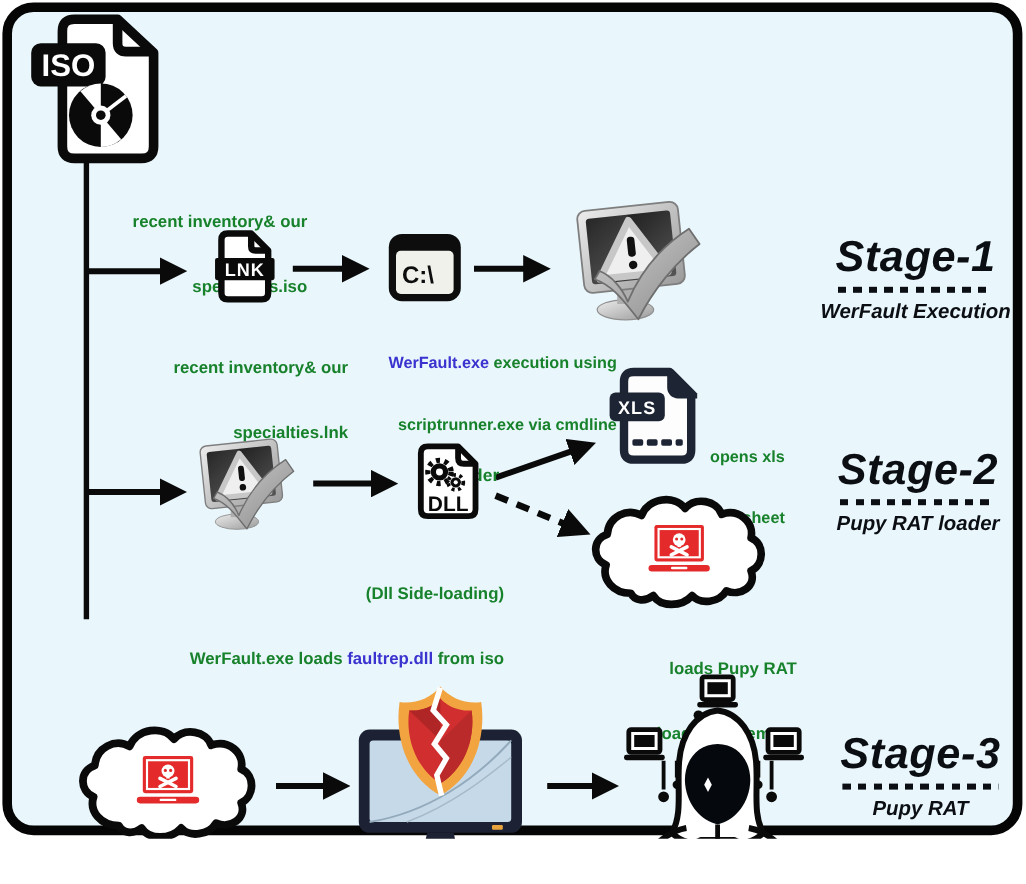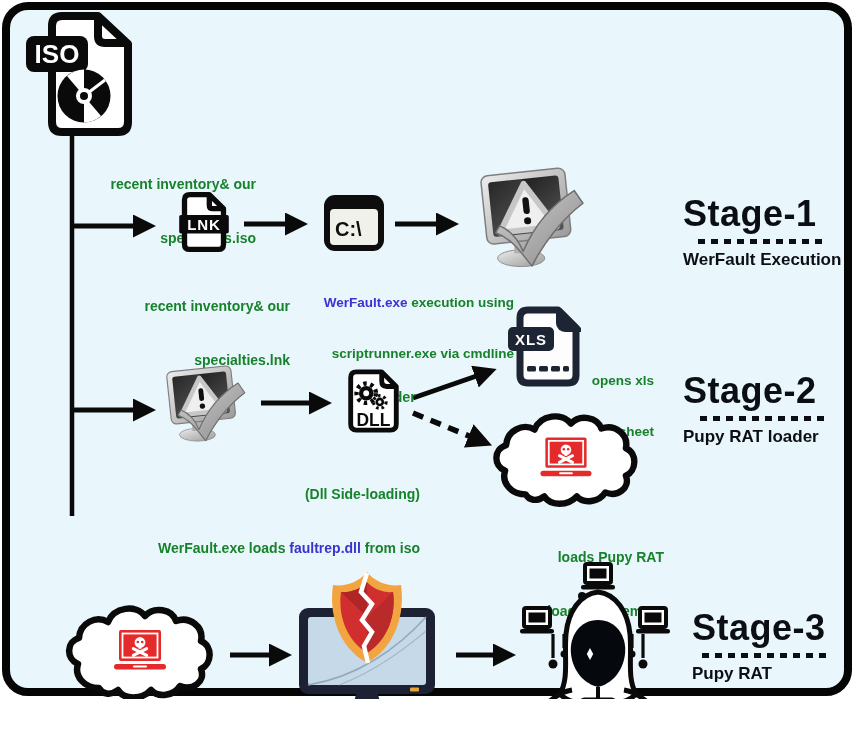--- a/index.html
+++ b/index.html
@@ -8,21 +8,21 @@
     --ink:#0b0f14;
     --red:#e42a2a;
     --navy:#1c2233;
   }
   html,body{margin:0;padding:0;background:#ffffff;}
   #canvas{position:relative;width:855px;height:699px;font-family:"Liberation Sans",sans-serif;overflow:hidden;}
   .frame{position:absolute;left:2px;top:2px;right:3px;bottom:3px;border:8px solid #050505;border-radius:26px;background:#e9f6fb;}
   .abs{position:absolute;}
   .caption{position:absolute;text-align:right;font-weight:bold;font-size:13.5px;line-height:1.28;color:var(--green);white-space:pre-wrap;}
   .caption .hl{color:var(--blue);}
-  .stage{position:absolute;text-align:left;color:var(--ink);}
+  .stage{position:absolute;text-align:center;color:var(--ink);font-style:italic;}
   .stage .t{font-size:36px;font-weight:800;letter-spacing:.5px;line-height:1;}
   .stage .sep{height:5px;margin:7px auto 6px;width:130px;background-image:repeating-linear-gradient(90deg,var(--ink) 0 7px,transparent 7px 13px);}
   .stage .s{font-size:17px;font-weight:bold;white-space:nowrap;}
   svg{display:block;overflow:visible;}
   text{font-family:"Liberation Sans",sans-serif;font-weight:bold;}
 </style>
 </head>
 <body>
 
 <div id="canvas">

